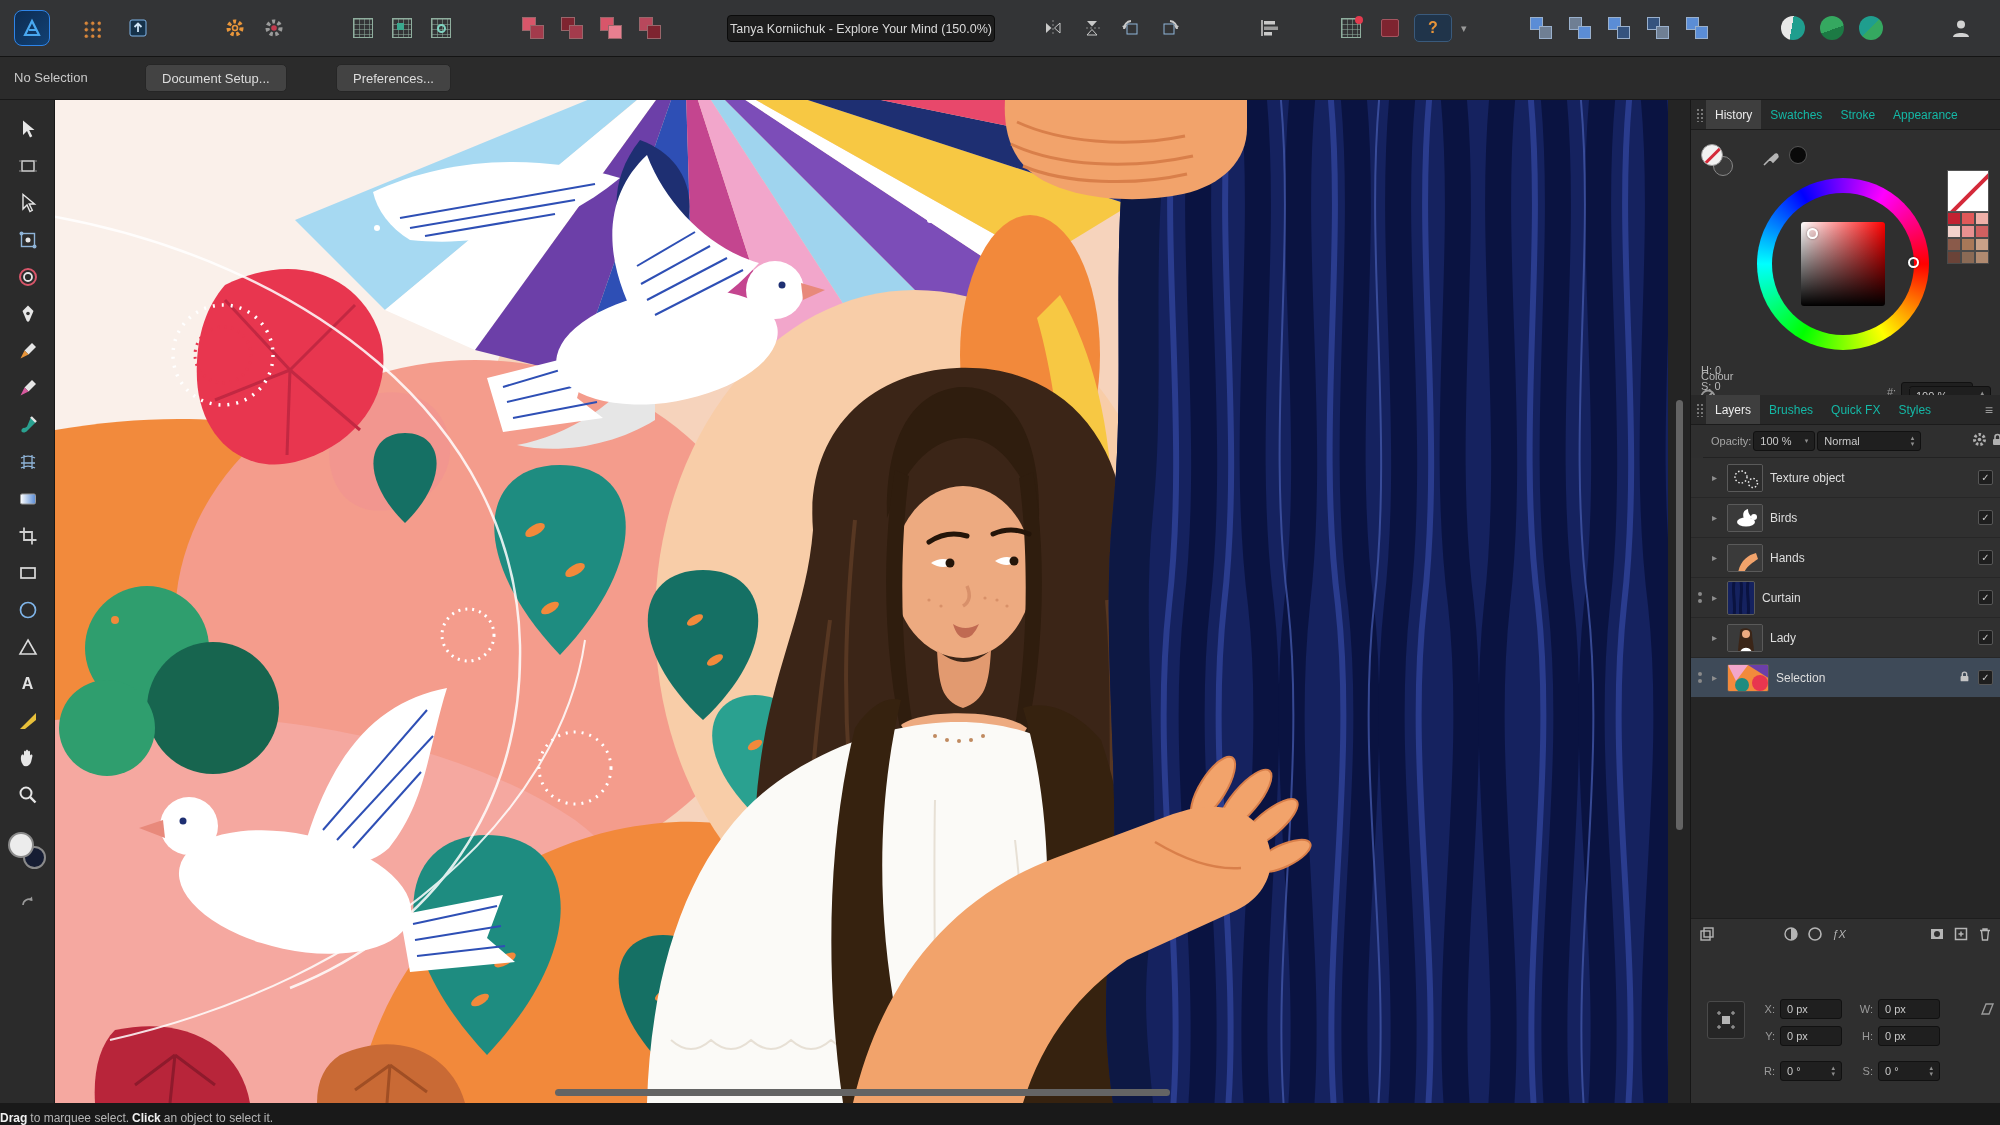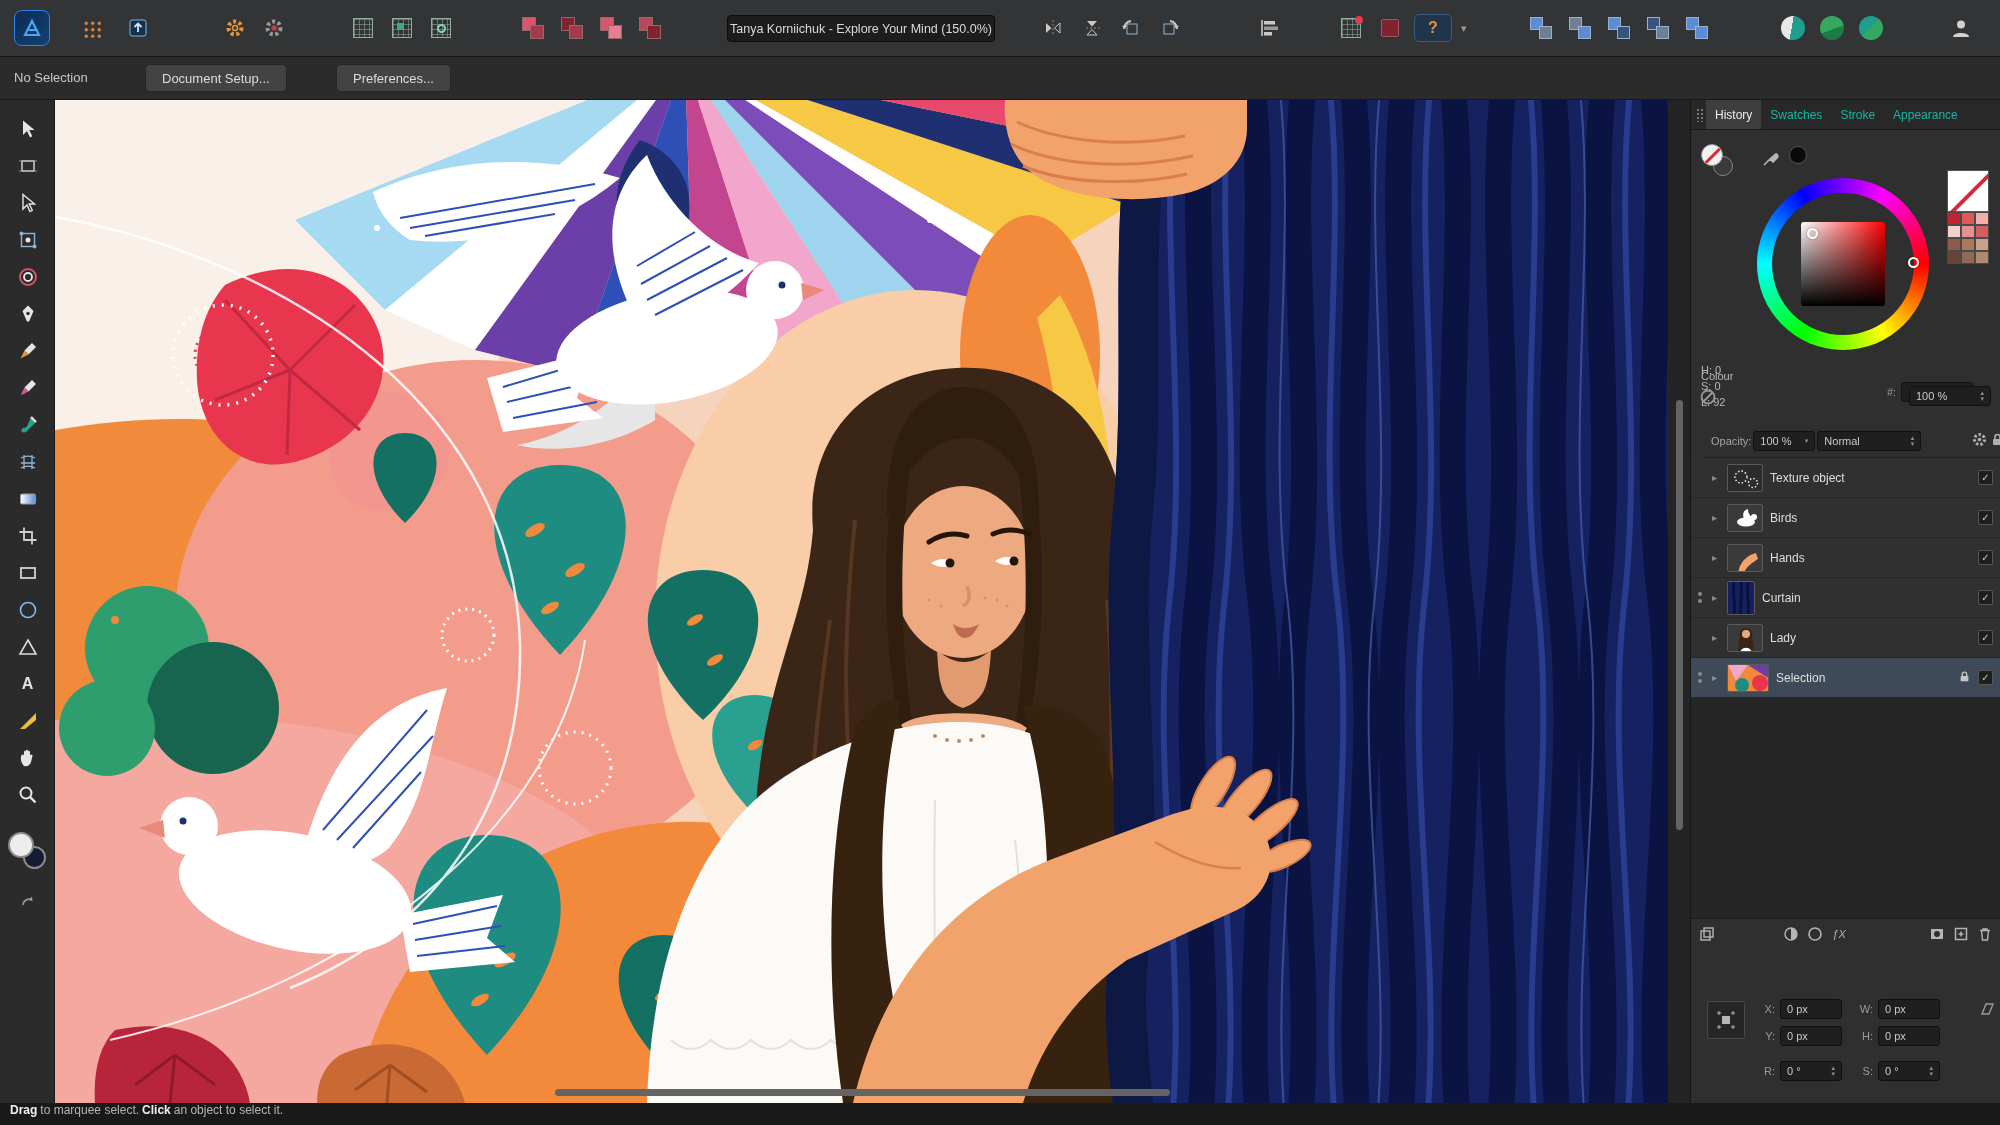--- a/index.html
+++ b/index.html
@@ -93,21 +93,21 @@
   .lfoot{position:absolute;left:0;top:818px;width:310px;height:30px;background:#2f2f2f;border-top:1px solid #1d1d1d;display:flex;align-items:center}
   .fic{width:24px;height:22px;display:flex;align-items:center;justify-content:center;color:#b5b5b5}
   .fxtxt{font-size:11px;font-style:italic;color:#b5b5b5}
   .tf-label{color:#9a9a9a;font-size:11px;width:18px;text-align:right}
   .tfrow{position:absolute;display:flex;align-items:center;gap:5px}
   .anchor{position:absolute;left:16px;top:16px;width:38px;height:38px;background:#262626;border:1px solid #4a4a4a;border-radius:3px;
     background-image:radial-gradient(#8a8a8a 1.5px,transparent 1.8px);background-size:14px 14px;background-position:4px 4px}
   .anchor::after{content:"";position:absolute;left:14px;top:14px;width:8px;height:8px;background:#b5b5b5}
 
   
-  .statusbar{position:absolute;left:0;top:1103px;width:2000px;height:22px;background:#191919;display:flex;align-items:flex-start;padding-left:10px;z-index:30;
+  .statusbar{position:absolute;left:0;top:1103px;width:2000px;height:22px;background:#191919;display:flex;align-items:flex-end;z-index:30;
     font-size:12px;color:#b5b5b5}
   .statusbar b{color:#f0f0f0;margin:0 3px}
   .statusbar b:first-child{margin-left:0}
 </style>
 </head>
 <body>
 
 <div class="app">
 
   <header class="topbar">
@@ -736,20 +736,28 @@
       </div>
       <div class="vbox" style="position:absolute;left:218px;top:256px;width:82px">
         <span>100 %</span>
         <span class="stp">
             <span>▴</span>
             <span>▾</span>
           </span>
       </div>
     </div>
 
+    <div class="tabbar" style="top:295px">
+      <div class="dragdots"></div>
+      <div class="tab active">Layers</div>
+      <div class="tab">Brushes</div>
+      <div class="tab">Quick FX</div>
+      <div class="tab">Styles</div>
+      <div class="tmenu">≡</div>
+    </div>
 
     <div style="position:absolute;left:12px;top:325px;width:310px;height:33px;display:flex;align-items:center;gap:2px;padding:0 8px;background:#2f2f2f;border-bottom:1px solid #222">
       <span style="font-size:11px;color:#a5a5a5">Opacity:</span>
       <div class="vbox" style="width:62px">
         <span>100 %</span>
         <span class="stp">
             <span>▾</span>
           </span>
       </div>
       <div class="vbox" style="width:104px">

